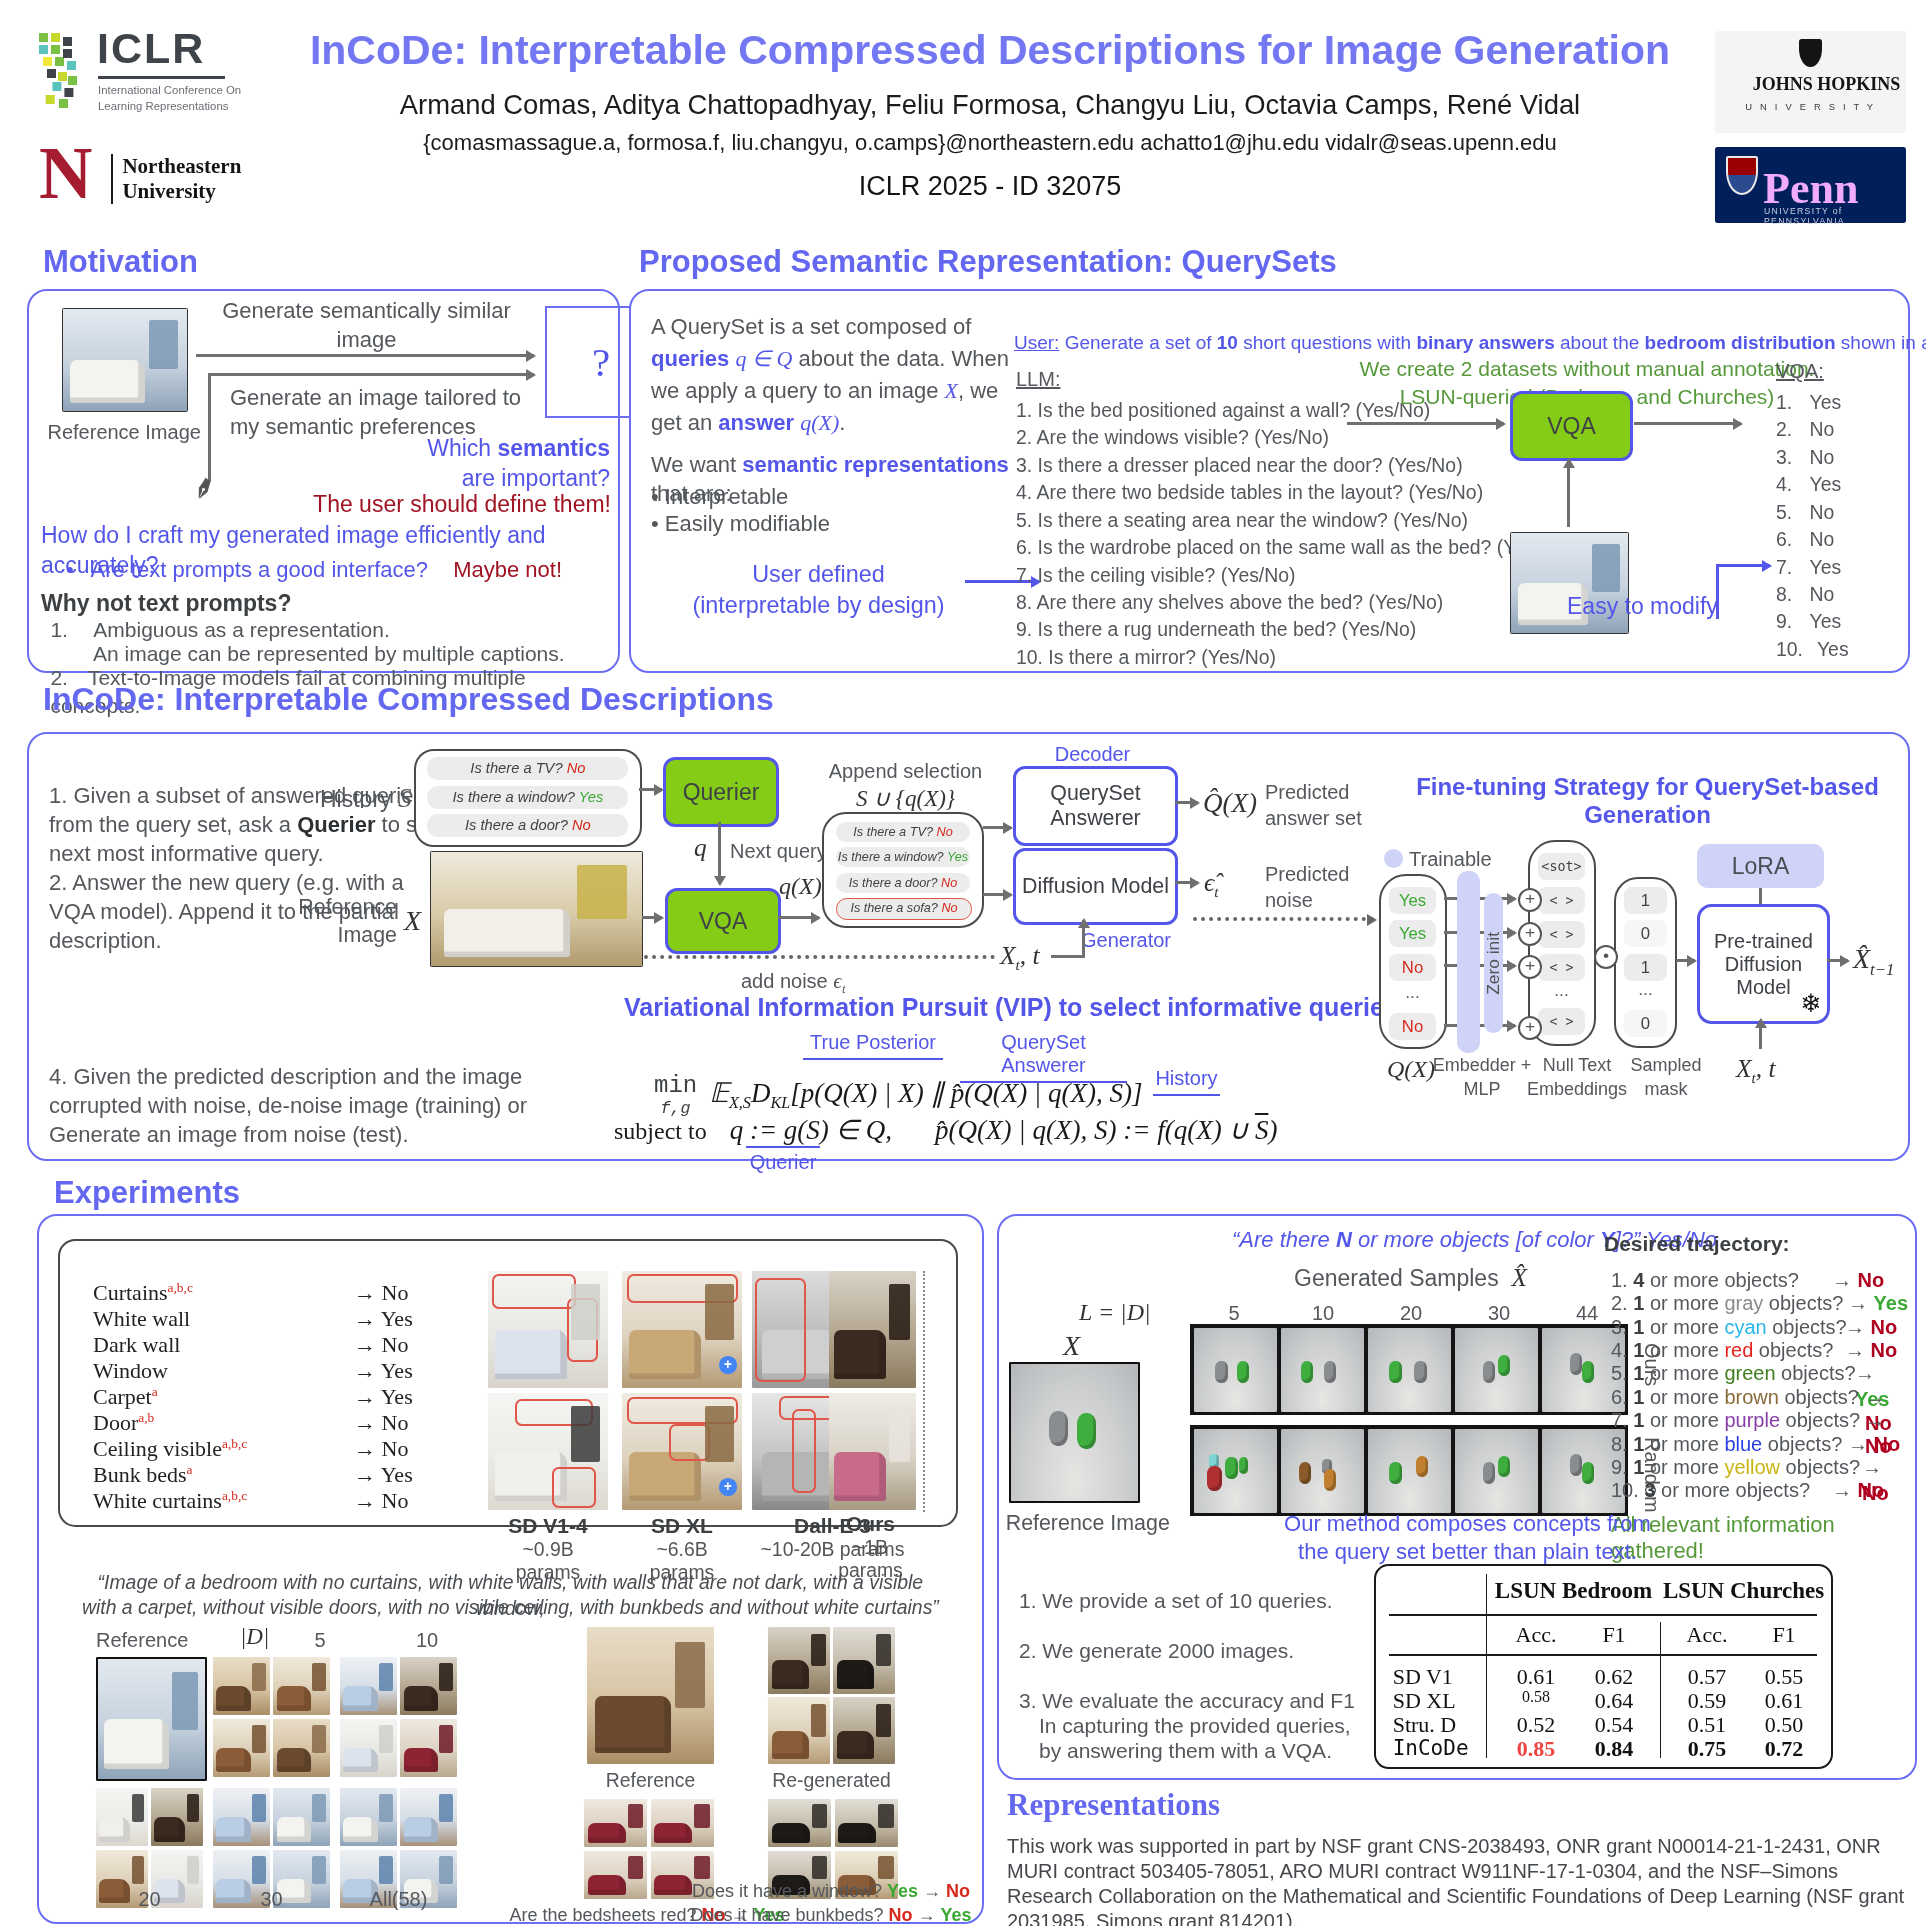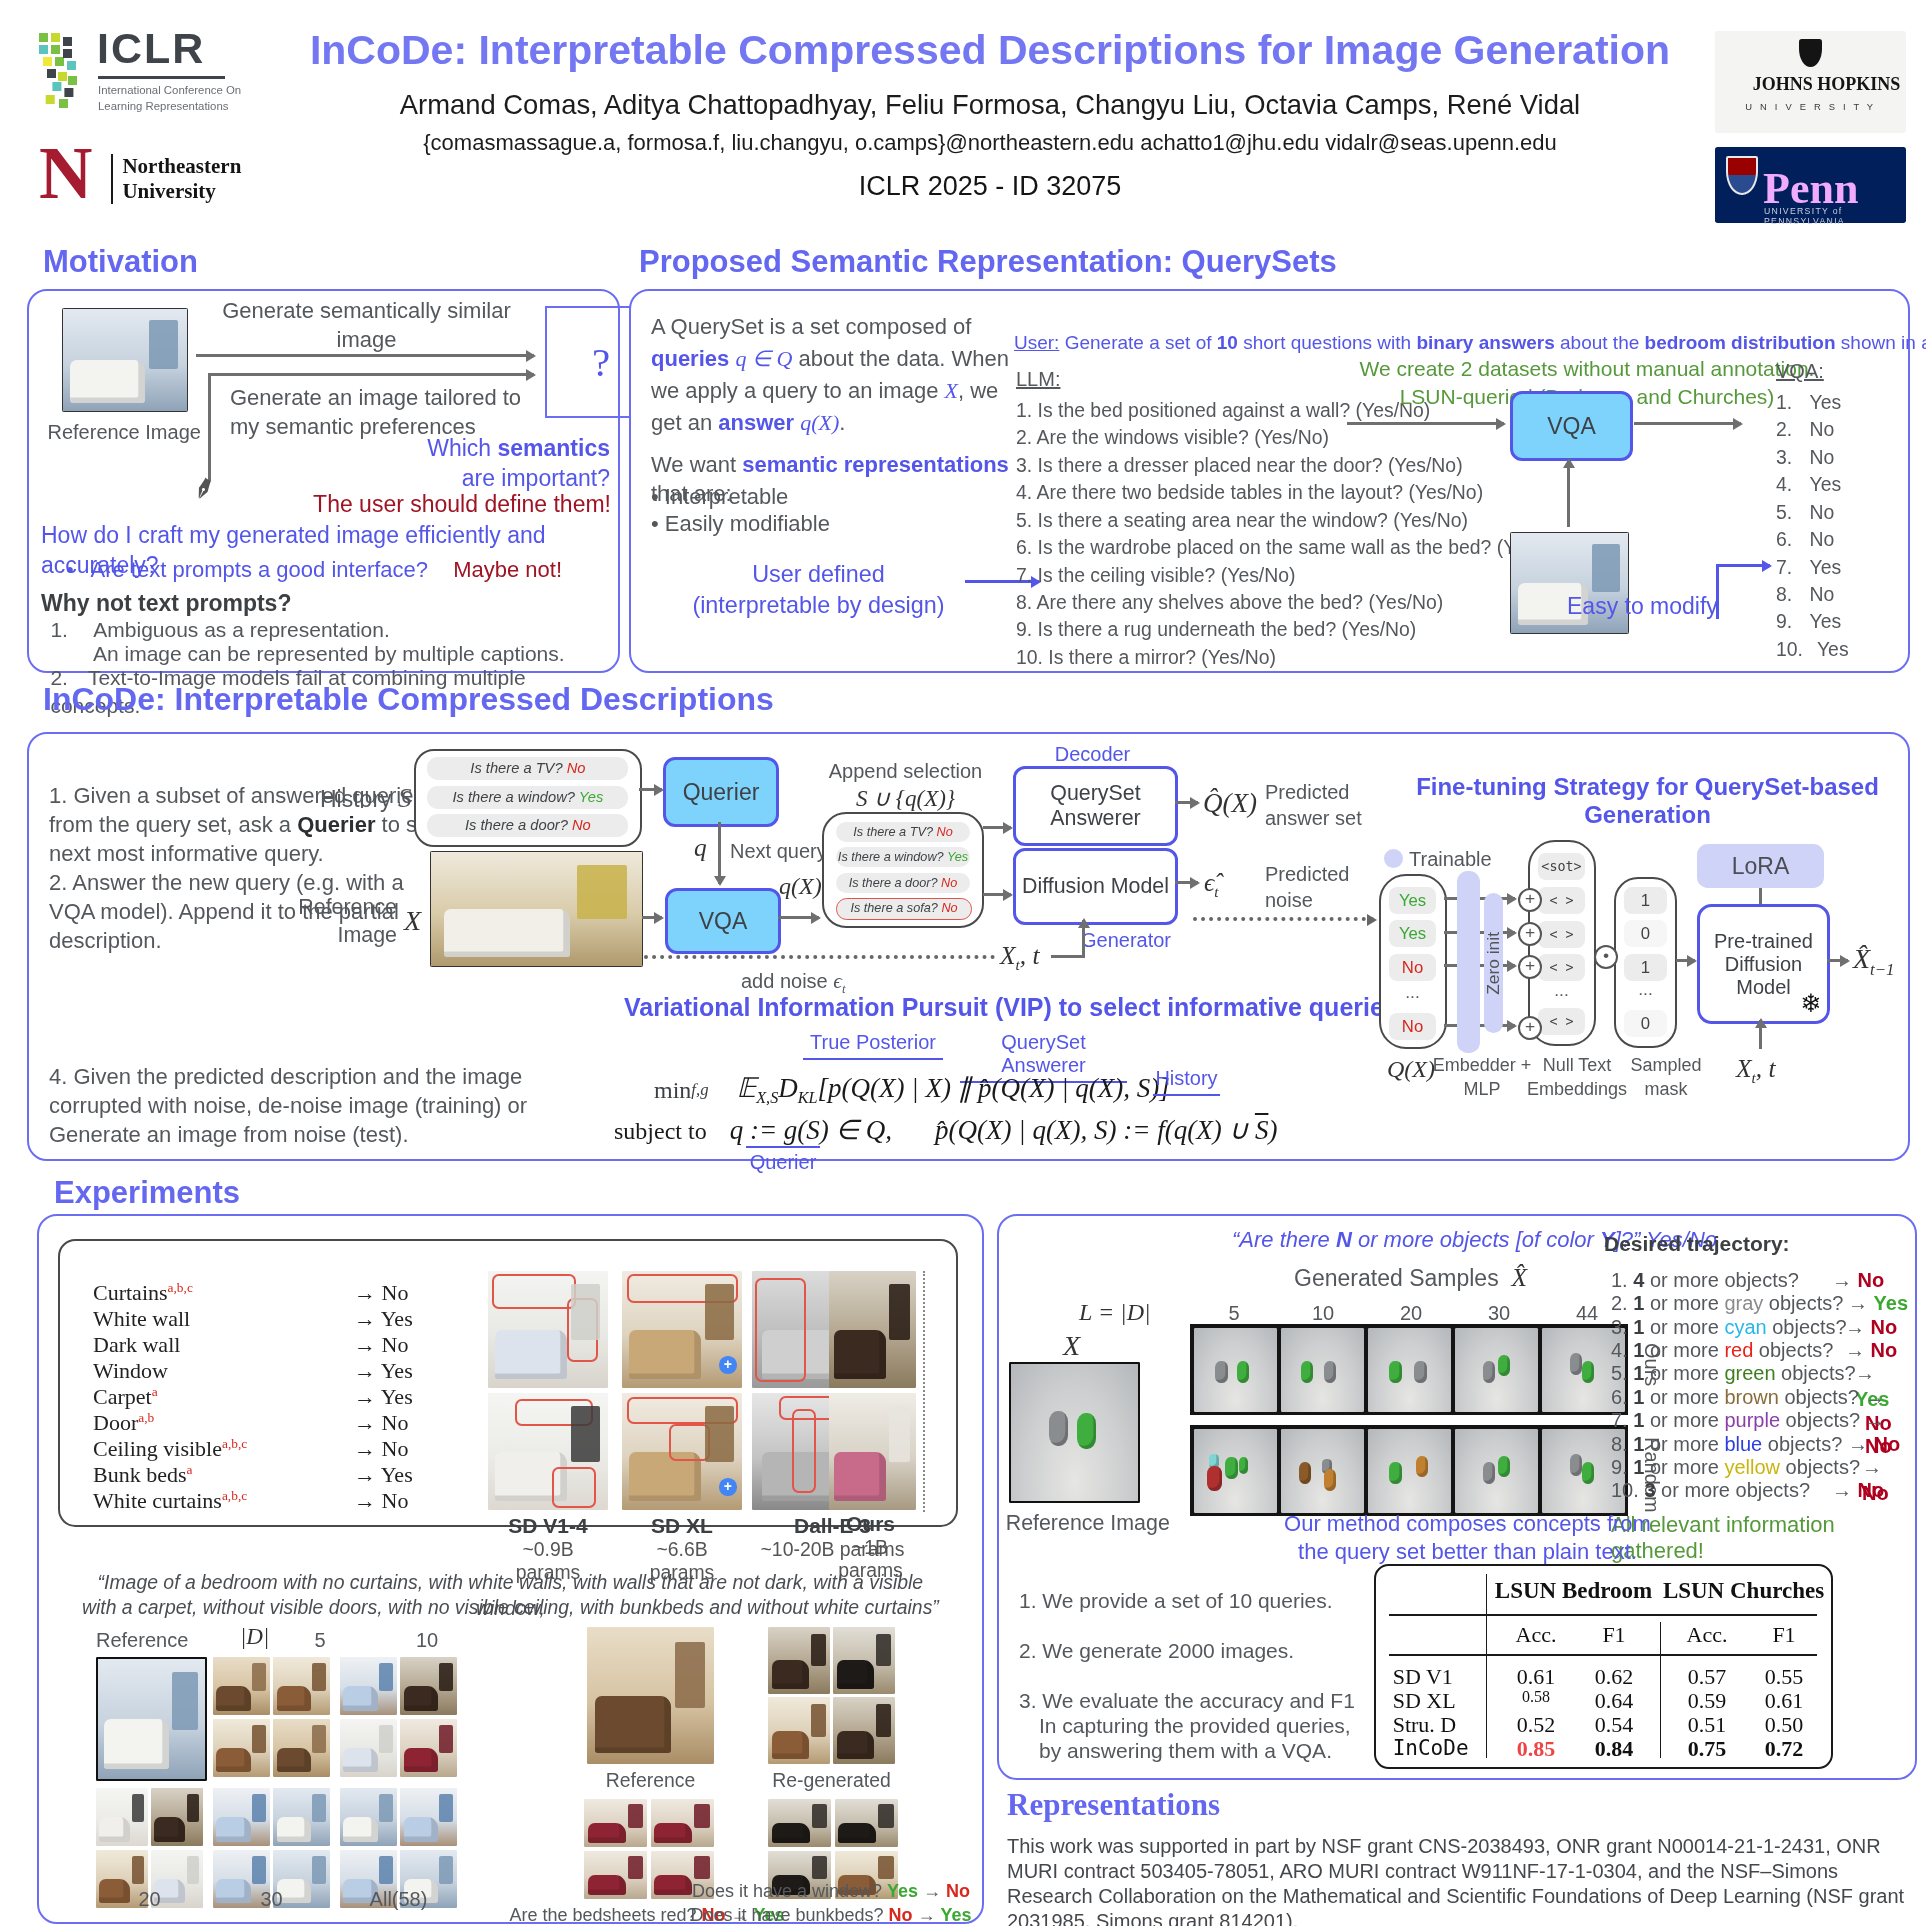--- a/index.html
+++ b/index.html
@@ -2,21 +2,21 @@
 <html style="font-size:10.7px"><head>
 <meta charset="utf-8">
 <style>
   html,body{margin:0;padding:0;background:#fff}
   .poster{position:relative;width:1926px;height:1926px;background:#ffffff;font-family:"Liberation Sans",sans-serif;color:#3c4044;overflow:hidden}
   .a{position:absolute}
   .t{position:absolute;font-size:21px;line-height:1.32;color:#54585c}
   .h2{position:absolute;font-weight:bold;color:#6467f0;font-size:31px;line-height:1.1}
   .box{position:absolute;border:2.7px solid #6b6ef3;border-radius:20px;background:#fff}
   .okbox{position:absolute;border:2px solid #4a4a4a;border-radius:20px;background:#fff}
-  .fbox{position:absolute;border:3.3px solid #5356e8;border-radius:12px;background:#7dd3fc;display:flex;align-items:center;justify-content:center;color:#3e4247;text-align:center}
+  .fbox{position:absolute;border:3.3px solid #5356e8;border-radius:12px;background:#84cc16;display:flex;align-items:center;justify-content:center;color:#3e4247;text-align:center}
   .blue{color:#5356e8}.dred{color:#a01323}.green{color:#56993a}.red{color:#d7281e}
   .b{font-weight:bold}.i{font-style:italic}.ctr{text-align:center}.rt{text-align:right}.n{white-space:nowrap}
   .und{text-decoration:underline}
   .ser{font-family:"Liberation Serif",serif}
   .math{font-family:"Liberation Serif",serif;font-style:italic}
   .mono{font-family:"DejaVu Sans Mono",monospace}
   sub.s{font-size:.6em}
   .ovl{text-decoration:overline}
   
   .ln{position:absolute;background:#6f6f6f}
@@ -56,21 +56,21 @@
   .ph-clevr::before,.ph-clevr::after{display:none}
   .obj{position:absolute;bottom:34%;width:15%;height:26%;border-radius:45%/30%;box-shadow:inset -2.7px -3.3px 0 rgba(0,0,0,.2)}
   .o-gray{background:#8a8d90}.o-green{background:#3fae3f}.o-red{background:#b03030}.o-cyan{background:#7fd4d4}.o-brown{background:#8a5a28}.o-orange{background:#c08030}
   .ra{position:absolute;border:2px solid #e2564a;border-radius:6.7px;display:block}
   .upscale{position:absolute;right:5.4px;bottom:14.7px;width:17.4px;height:17.4px;border-radius:50%;background:#4285f4;color:#fff;font-size:14px;text-align:center;line-height:17.4px;font-weight:bold}
   .g2{position:absolute;display:grid;grid-template-columns:1fr 1fr;grid-template-rows:1fr 1fr;gap:3.3px;background:#fff}
   .g2 .ph{position:relative}
   .strip{position:absolute;display:flex;gap:4px;padding:2.7px;background:#141414;border:1.3px solid #141414}
   .strip .ph{position:relative;width:83px;height:84px;flex:none}
   .vtext{writing-mode:vertical-rl;color:#555;font-size:20px}
-  .minstack{display:inline-flex;flex-direction:row;align-items:center;margin-right:28px;font-family:Liberation Serif, serif}
+  .minstack{display:inline-flex;flex-direction:column;align-items:center;margin-right:12px;font-family:Liberation Mono, monospace}
   .lbl-ul{display:inline-block;border-bottom:2.7px solid #5356e8;padding-bottom:4px;text-align:center}
   .lbl-ol{display:inline-block;border-top:2.7px solid #5356e8;padding-top:2.7px;text-align:center}
   .tline{position:absolute;background:#1a1a1a}
 </style>
 </head>
 <body>
 
 <div class="poster">
 
   <div class="a" style="left:0;top:0;width:1926px;height:234px">

